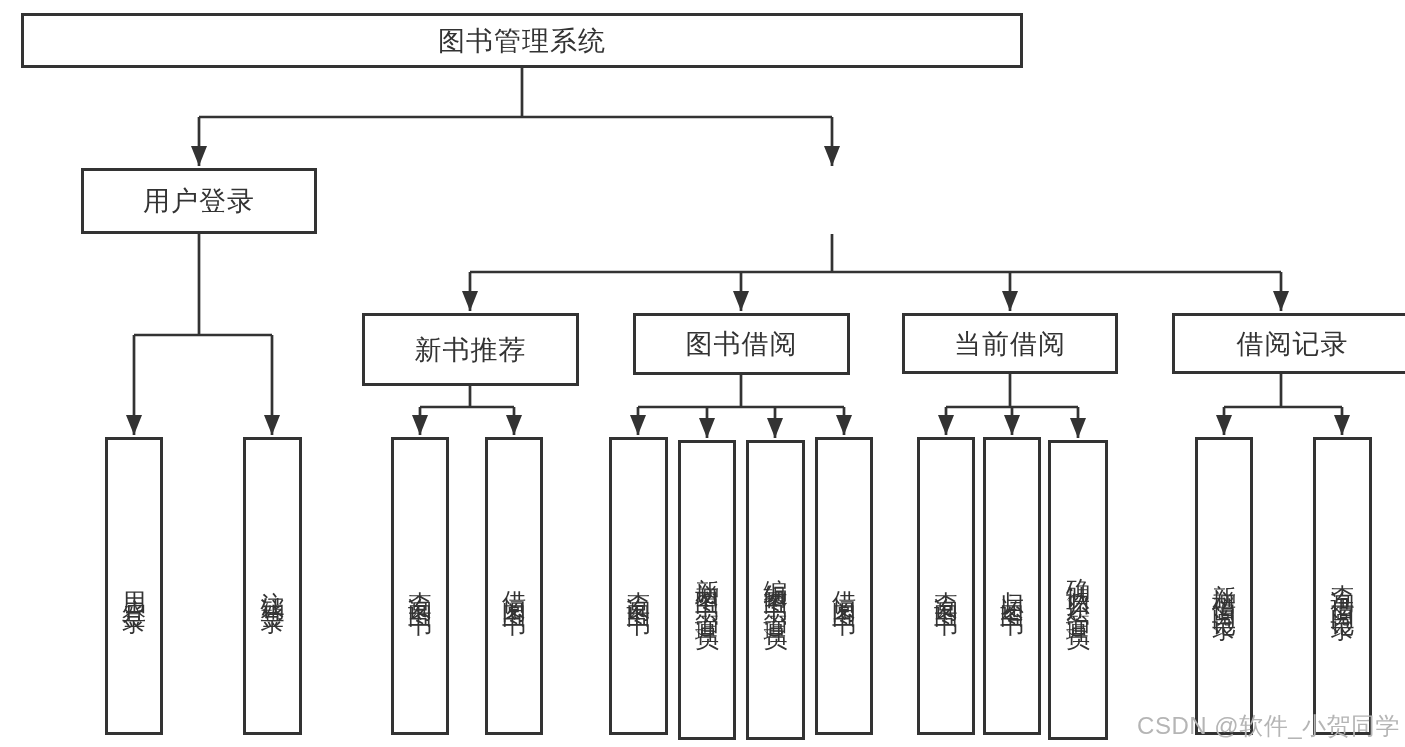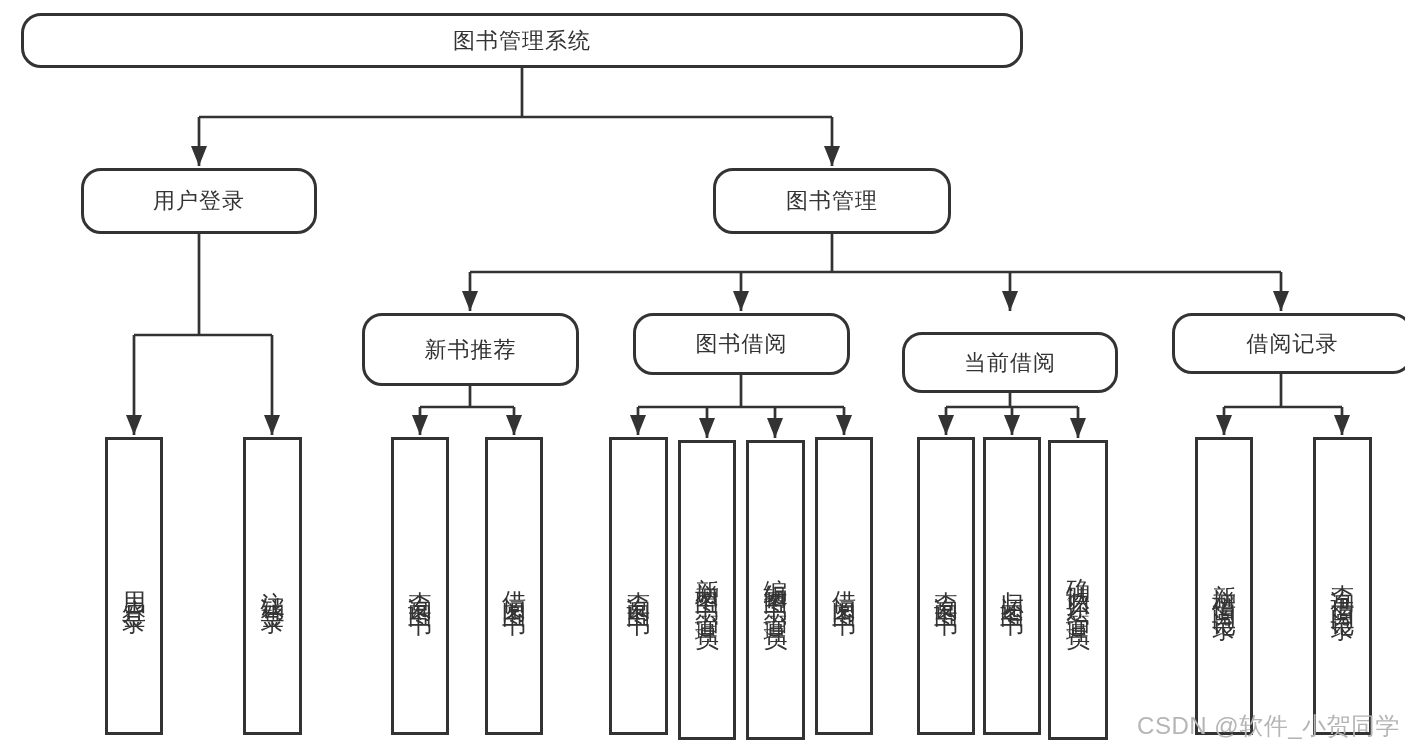--- a/index.html
+++ b/index.html
@@ -23,21 +23,21 @@
   .connector{position:absolute;left:0;top:0;z-index:1;}
   .connector path{fill:none;stroke:var(--line);stroke-width:2.7px;}
   .connector .arrowhead{fill:var(--line);stroke:none;}
   .hbox,.vbox{
     position:absolute;box-sizing:border-box;z-index:2;
     background:var(--box-bg);
     border:3px solid var(--box-border);
     display:flex;align-items:center;justify-content:center;
     color:var(--text);
   }
-  .hbox{font-size:22px;letter-spacing:1px;white-space:nowrap;border-radius:20px;}
+  .hbox{font-size:27px;letter-spacing:1px;white-space:nowrap;}
   .vbox .vtext{
     writing-mode:vertical-rl;
     text-orientation:mixed;
     font-size:24px;
     line-height:1;
     letter-spacing:7px;
   }
   .watermark{
     position:absolute;right:5px;bottom:5px;z-index:5;
     font-size:24px;letter-spacing:0.5px;
@@ -84,31 +84,28 @@
     <path d="M1342,407 V435" marker-end="url(#arw)"></path>
   </svg>
 
   <div class="hbox" style="left:21px;top:13px;width:1002px;height:55px">
     <span>图书管理系统</span>
   </div>
 
   <div class="hbox" style="left:81px;top:168px;width:236px;height:66px">
     <span>用户登录</span>
   </div>
-  <div class="hbox" style="left:713px;top:168px;width:238px;height:66px">
-    <span>图书管理</span>
-  </div>
 
   <div class="hbox" style="left:362px;top:313px;width:217px;height:73px">
     <span>新书推荐</span>
   </div>
   <div class="hbox" style="left:633px;top:313px;width:217px;height:62px">
     <span>图书借阅</span>
   </div>
-  <div class="hbox" style="left:902px;top:332px;width:216px;height:61px">
+  <div class="hbox" style="left:902px;top:313px;width:216px;height:61px">
     <span>当前借阅</span>
   </div>
   <div class="hbox" style="left:1172px;top:313px;width:241px;height:61px">
     <span>借阅记录</span>
   </div>
 
   <div class="vbox" style="left:105px;top:437px;width:58px;height:298px">
     <span class="vtext">用户登录</span>
   </div>
   <div class="vbox" style="left:243px;top:437px;width:59px;height:298px">

